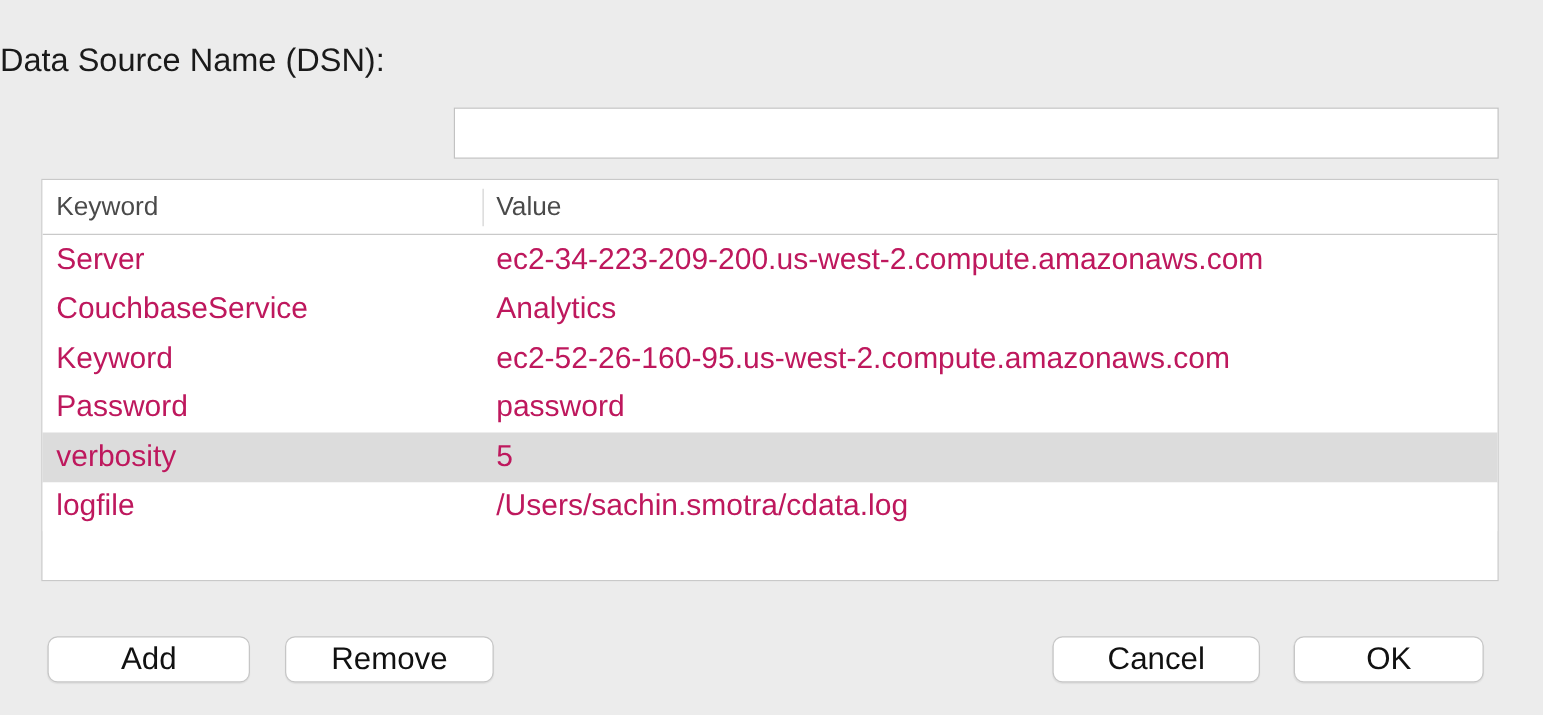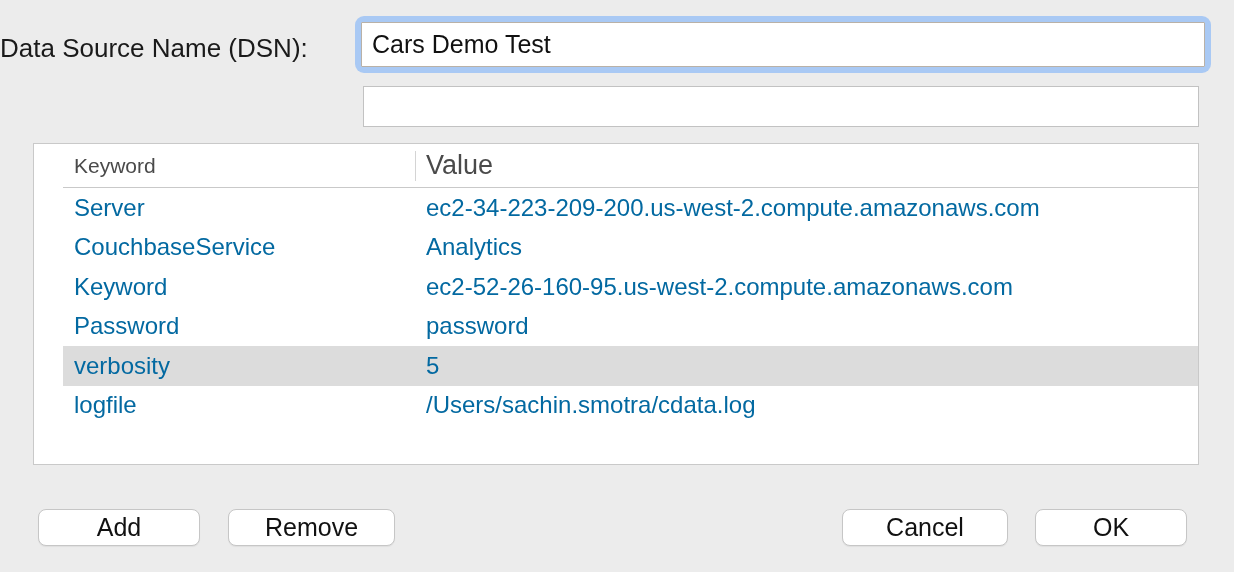--- a/index.html
+++ b/index.html
@@ -53,21 +53,20 @@
     outline: none;
   }
 
   .kv-table {
     position: absolute;
     left: 33px; top: 143px;
     width: 1166px; height: 322px;
     background: #ffffff;
     border: 1px solid #c9c9c9;
     overflow: hidden;
-    padding-left: 29px;
   }
   .thead {
     display: flex;
     align-items: center;
     height: 44px;
     border-bottom: 1px solid #c9c9c9;
     background: #ffffff;
   }
   .th-keyword {
     width: 352px;
@@ -76,29 +75,29 @@
     color: #4a4a4a;
   }
   .th-divider {
     width: 1px;
     height: 30px;
     background: #d4d4d4;
   }
   .th-value {
     flex: 1;
     padding-left: 10px;
-    font-size: 27px;
+    font-size: 21px;
     color: #4a4a4a;
   }
   .trow {
     display: flex;
     align-items: center;
     height: 39.5px;
     font-size: 24px;
-    color: #0369a1;
+    color: #be185d;
     background: #ffffff;
   }
   .trow.selected { background: #dcdcdc; }
   .td-keyword { width: 353px; padding-left: 11px; white-space: nowrap; overflow: hidden; }
   .td-value { flex: 1; padding-left: 10px; white-space: nowrap; overflow: hidden; }
 
   .btn {
     position: absolute;
     top: 509px;
     height: 37px;
@@ -116,23 +115,20 @@
   #cancel-button { left: 842px; width: 166px; }
   #ok-button     { left: 1035px; width: 152px; }
 </style>
 </head>
 <body>
 
 <div class="dialog">
 
   <div class="form-label" id="dsn-label">Data Source Name (DSN):</div>
 
-  <div class="focus-ring">
-    <input type="text" id="dsn-input" value="Cars Demo Test" style="">
-  </div>
 
 
   <input type="text" id="desc-input" value="" style="">
 
   <div class="kv-table">
     <div class="thead">
       <div class="th-keyword">Keyword</div>
       <div class="th-divider"></div>
       <div class="th-value">Value</div>
     </div>

